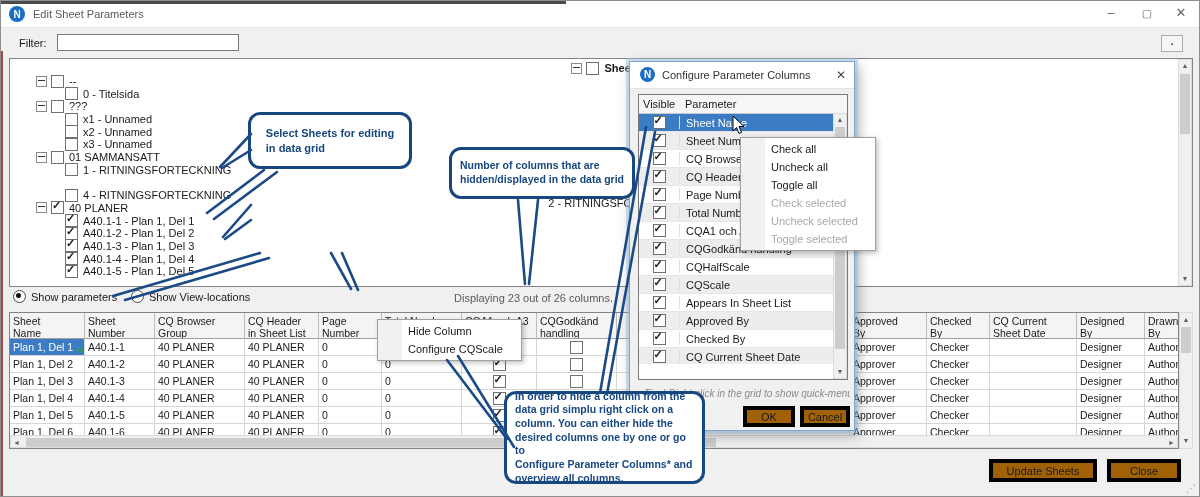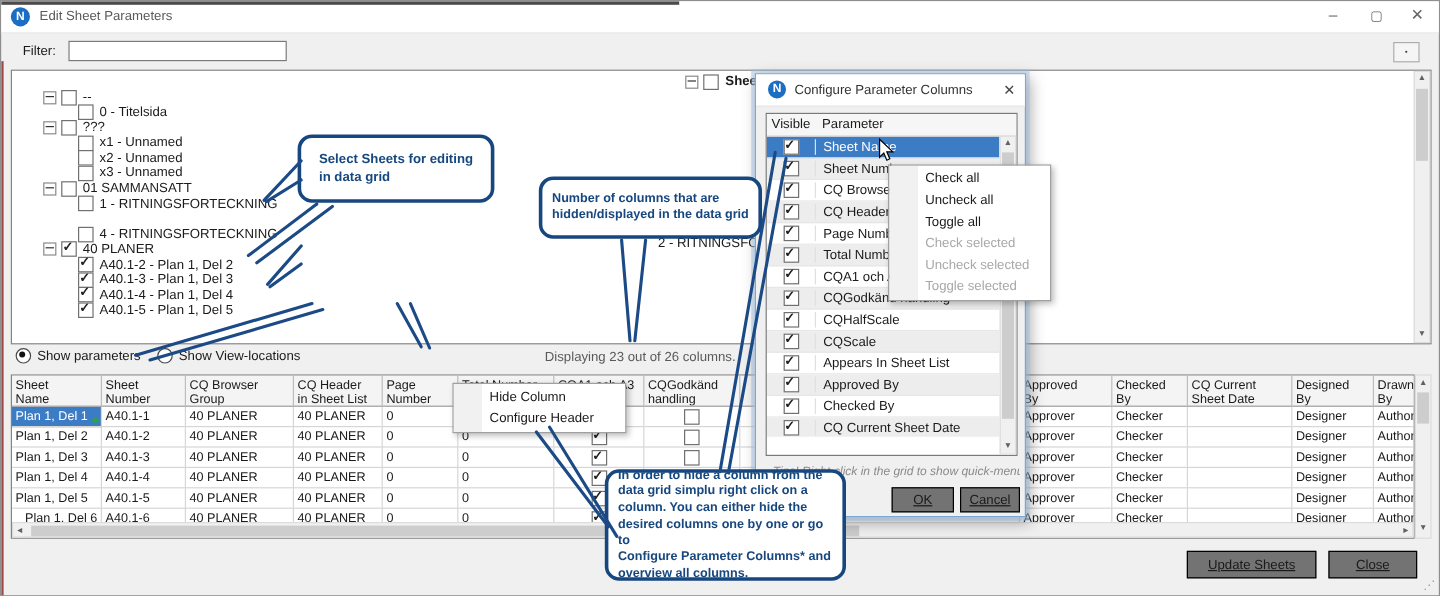--- a/index.html
+++ b/index.html
@@ -50,22 +50,22 @@
            font-weight:bold;text-align:left;display:flex;align-items:center;justify-content:center;
            padding:4px 8px;z-index:45;line-height:1.3;box-sizing:border-box;}
   
   .dlg{position:absolute;background:#f0f0f0;border:1px solid #7ba7d4;
        box-shadow:0 0 0 3px rgba(160,190,220,.5),3px 4px 12px rgba(0,0,0,.35);box-sizing:border-box;z-index:40;}
   .dlg-title{position:absolute;left:0;top:0;right:0;height:26px;background:#fff;border-bottom:1px solid #e3e3e3;}
   .crow{display:flex;align-items:center;height:17px;flex:none;border-bottom:1px solid #e6e6e6;}
   .crow.alt{background:#ededed;}
   .crow.sel{background:#3c7cc4;color:#fff;}
   .crow .cbcell{width:40px;display:flex;justify-content:center;flex:none;border-right:1px solid #e0e0e0;}
-  .btn{position:absolute;background:#737373;border:1px solid #000000;display:flex;align-items:center;
-       justify-content:center;box-sizing:border-box;text-decoration:underline;}
+  .btn{position:absolute;background:#a16207;border:4px solid #000000;display:flex;align-items:center;
+       justify-content:center;box-sizing:border-box;}
   .tip{position:absolute;font-style:italic;color:#8a8a8a;font-size:10px;white-space:nowrap;overflow:hidden;}
   .overlay{position:absolute;left:0;top:0;z-index:55;pointer-events:none;}
   .cursor{position:absolute;z-index:60;pointer-events:none;}
   .status{color:#5a5a5a;}
   .grip{position:absolute;right:3px;bottom:2px;color:#9a9a9a;font-size:10px;}
 </style>
 </head>
 <body>
 
 <div id="app">
@@ -138,20 +138,25 @@
         </div>
         <div class="trow" style="padding-left: 42px;">
           <span style="width: 9px; flex: 0 0 auto;"></span>
           <span class="cb"></span>
           <span class="lbl">4 - RITNINGSFORTECKNING</span>
         </div>
         <div class="trow" style="padding-left: 26px;">
           <span class="exp"></span>
           <span class="cb checked"></span>
           <span class="lbl">40 PLANER</span>
+        </div>
+        <div class="trow" style="padding-left: 42px;">
+          <span style="width: 9px; flex: 0 0 auto;"></span>
+          <span class="cb checked"></span>
+          <span class="lbl">A40.1-1 - Plan 1, Del 1</span>
         </div>
         <div class="trow" style="padding-left: 42px;">
           <span style="width: 9px; flex: 0 0 auto;"></span>
           <span class="cb checked"></span>
           <span class="lbl">A40.1-2 - Plan 1, Del 2</span>
         </div>
         <div class="trow" style="padding-left: 42px;">
           <span style="width: 9px; flex: 0 0 auto;"></span>
           <span class="cb checked"></span>
           <span class="lbl">A40.1-3 - Plan 1, Del 3</span>
@@ -312,21 +317,21 @@
             <span class="cb"></span>
           </div>
           <div class="gc" style="width: 233px;"></div>
           <div class="gc" style="width: 77px;">Approver</div>
           <div class="gc" style="width: 63px;">Checker</div>
           <div class="gc" style="width: 87px;"></div>
           <div class="gc" style="width: 68px;">Designer</div>
           <div class="gc" style="width: 45px;">Author</div>
         </div>
         <div class="gr">
-          <div class="gc" style="width: 75px; text-align: right;">Plan 1, Del 6</div>
+          <div class="gc" style="width: 75px;">Plan 1, Del 6</div>
           <div class="gc" style="width: 70px;">A40.1-6</div>
           <div class="gc" style="width: 90px;">40 PLANER</div>
           <div class="gc" style="width: 74px;">40 PLANER</div>
           <div class="gc" style="width: 63px;">0</div>
           <div class="gc" style="width: 80px;">0</div>
           <div class="gc center" style="width: 75px;">
             <span class="cb checked"></span>
           </div>
           <div class="gc center" style="width: 80px;">
             <span class="cb"></span>
@@ -363,21 +368,21 @@
 hidden/displayed in the data grid</div>
   <div class="callout" style="left:503px;top:390px;width:201px;height:93px;font-size:10.5px;white-space:pre-line;z-index:45;">In order to hide a column from the
 data grid simplu right click on a
 column. You can either hide the
 desired columns one by one or go to
 Configure Parameter Columns* and
 overview all columns.</div>
 
   <div class="menu" style="left:376px;top:318px;width:145px;z-index:30;" id="gridmenu">
       <div class="mi">Hide Column</div>
-      <div class="mi">Configure Header</div>
+      <div class="mi">Configure CQScale</div>
     </div>
 
   <div class="dlg" style="left:628px;top:60px;width:226px;height:370px;">
     <div class="dlg-title">
       <div class="nicon abs" style="left:10px;top:5px;width:15px;height:15px;">N</div>
       <div class="abs" style="left:32px;top:7px;color:#333;">Configure Parameter Columns</div>
       <div class="abs" style="left:206px;top:6px;color:#444;font-size:12px;">✕</div>
     </div>
 
     <div class="panel" style="left:8px;top:32px;width:210px;height:286px;border-color:#7a7a7a;overflow:hidden;">

